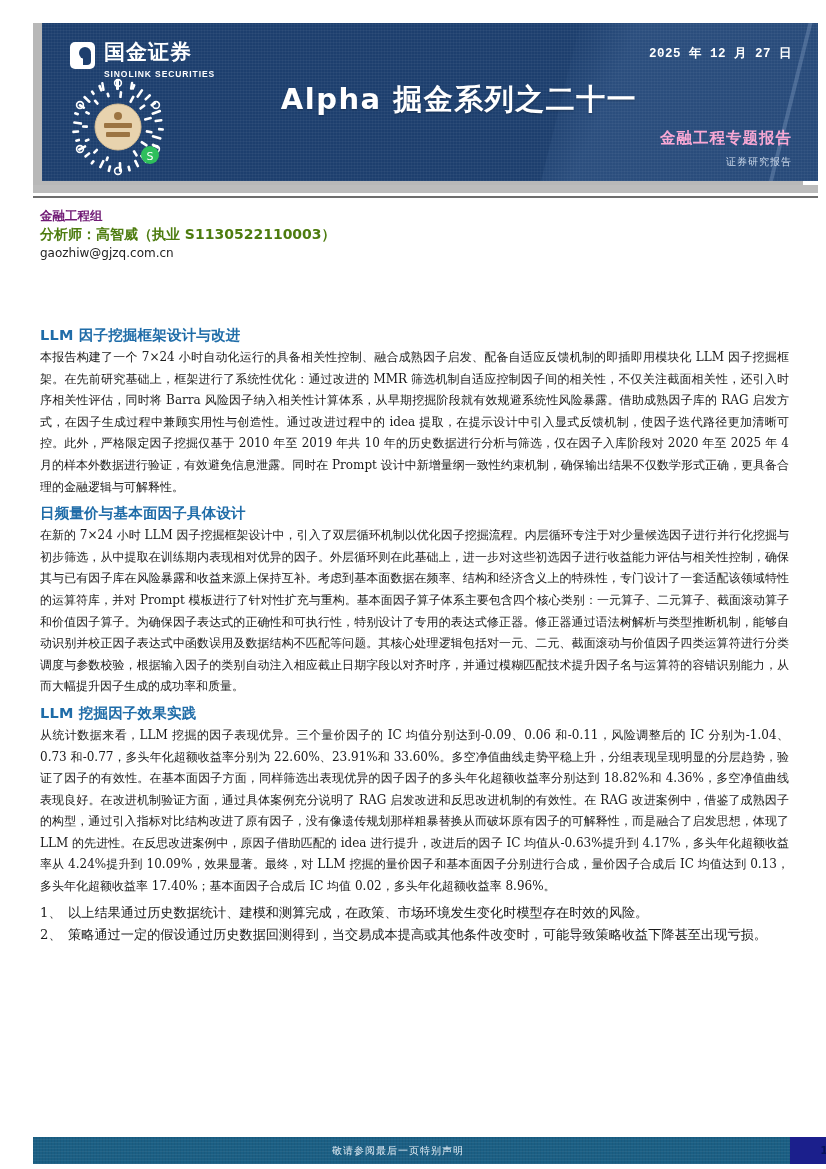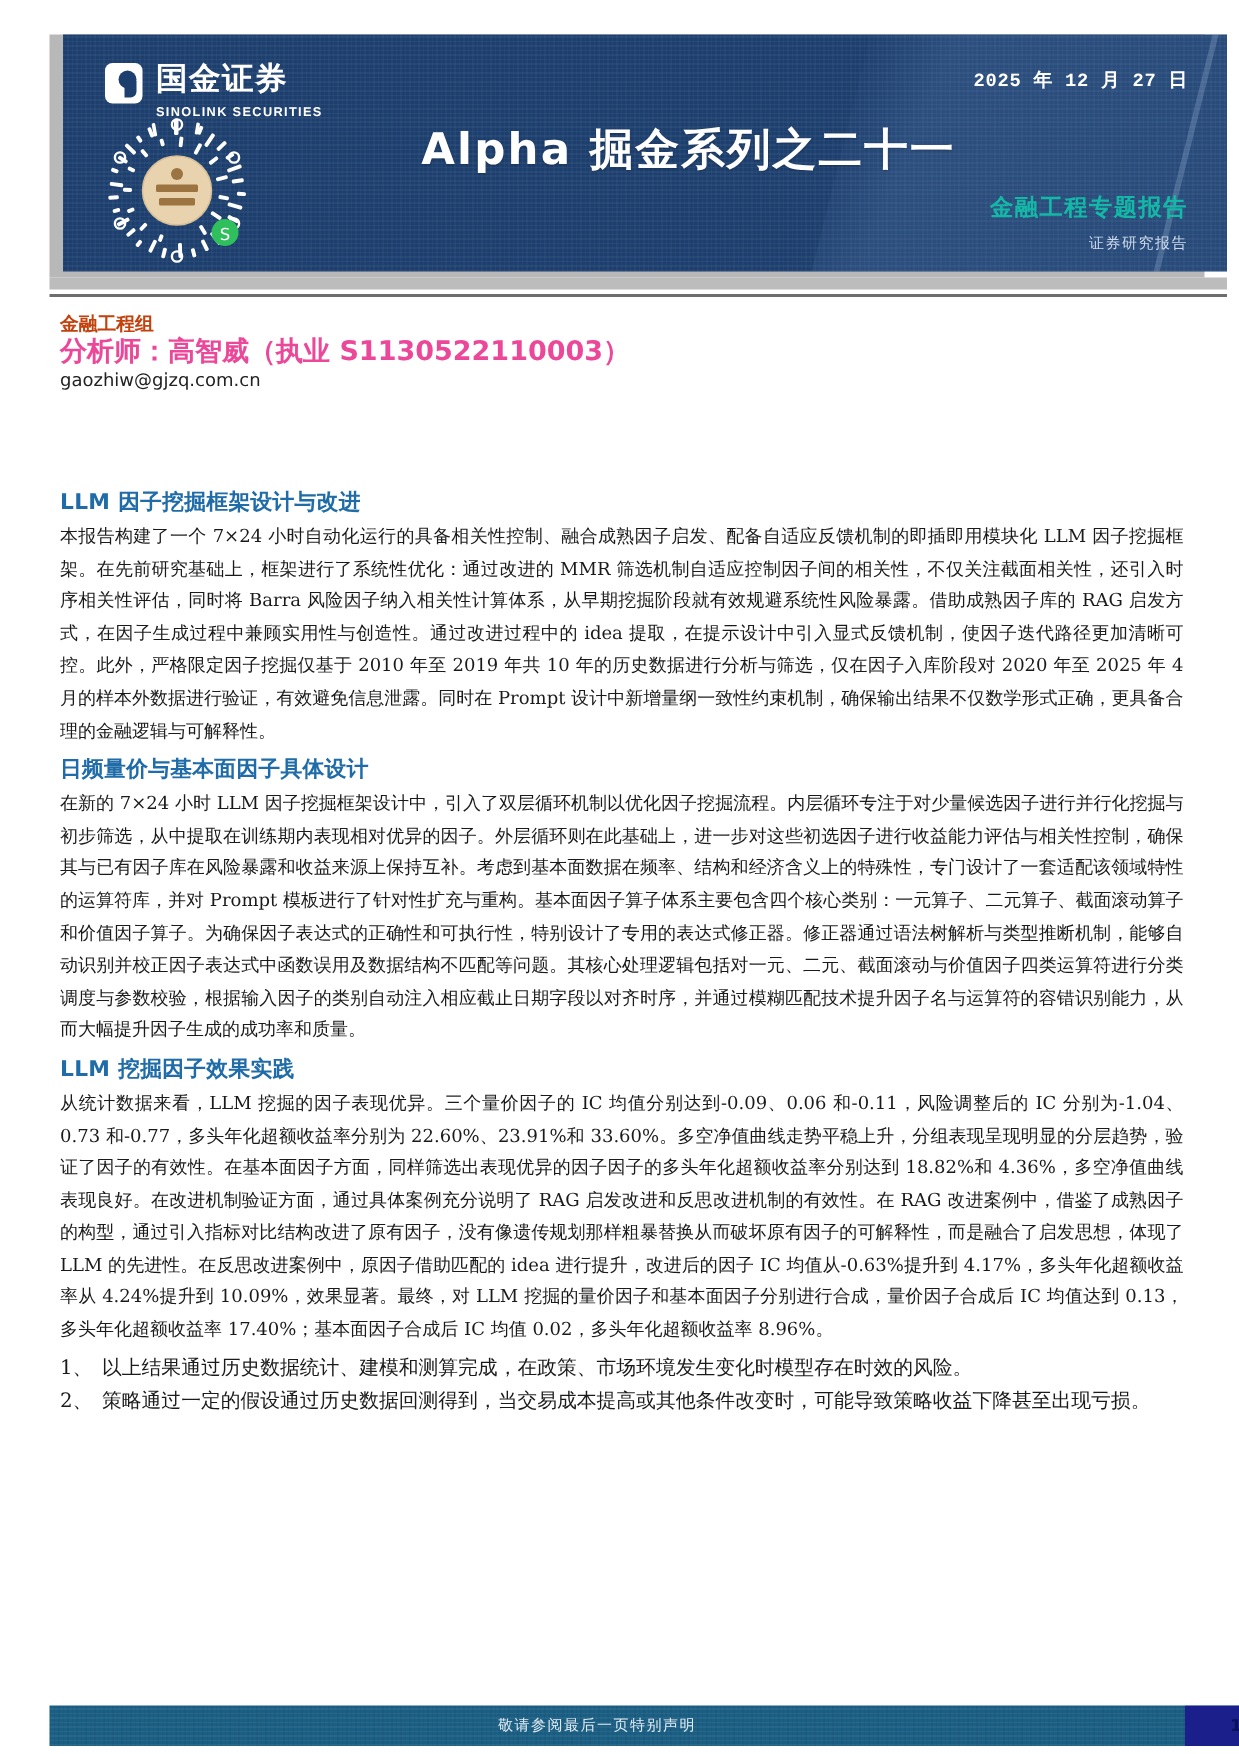--- a/index.html
+++ b/index.html
@@ -159,21 +159,21 @@
     text-shadow: 0 1px 2px rgba(0,0,0,0.25);
     margin-left: 18px;
   }
   .hdr-sub1 {
     position: absolute;
     right: 26px;
     bottom: 32px;
     font-family: "DejaVu Sans", "Liberation Sans", sans-serif;
     font-size: 15.5px;
     font-weight: bold;
-    color: #14b8a6;
+    color: #f9a8d4;
     letter-spacing: 1px;
     white-space: nowrap;
   }
   .hdr-sub2 {
     position: absolute;
     right: 26px;
     bottom: 12px;
     font-family: "DejaVu Sans", "Liberation Sans", sans-serif;
     font-size: 10px;
     color: #ccd9ea;
@@ -203,28 +203,28 @@
   .analyst {
     position: absolute;
     left: 40px;
     top: 206px;
     width: 420px;
   }
   .analyst-group {
     font-family: "DejaVu Sans", "Liberation Sans", sans-serif;
     font-size: 12.5px;
     font-weight: bold;
-    color: #c2410c;
+    color: #701a75;
     line-height: 19px;
   }
   .analyst-name {
     font-family: "DejaVu Sans", "Liberation Sans", sans-serif;
-    font-size: 18px;
-    font-weight: bold;
-    color: #ec4899;
+    font-size: 14px;
+    font-weight: bold;
+    color: #4d7c0f;
     line-height: 19px;
   }
   .analyst-mail {
     font-family: "DejaVu Sans", "Liberation Sans", sans-serif;
     font-size: 12px;
     color: #222222;
     line-height: 19px;
   }
 
   

